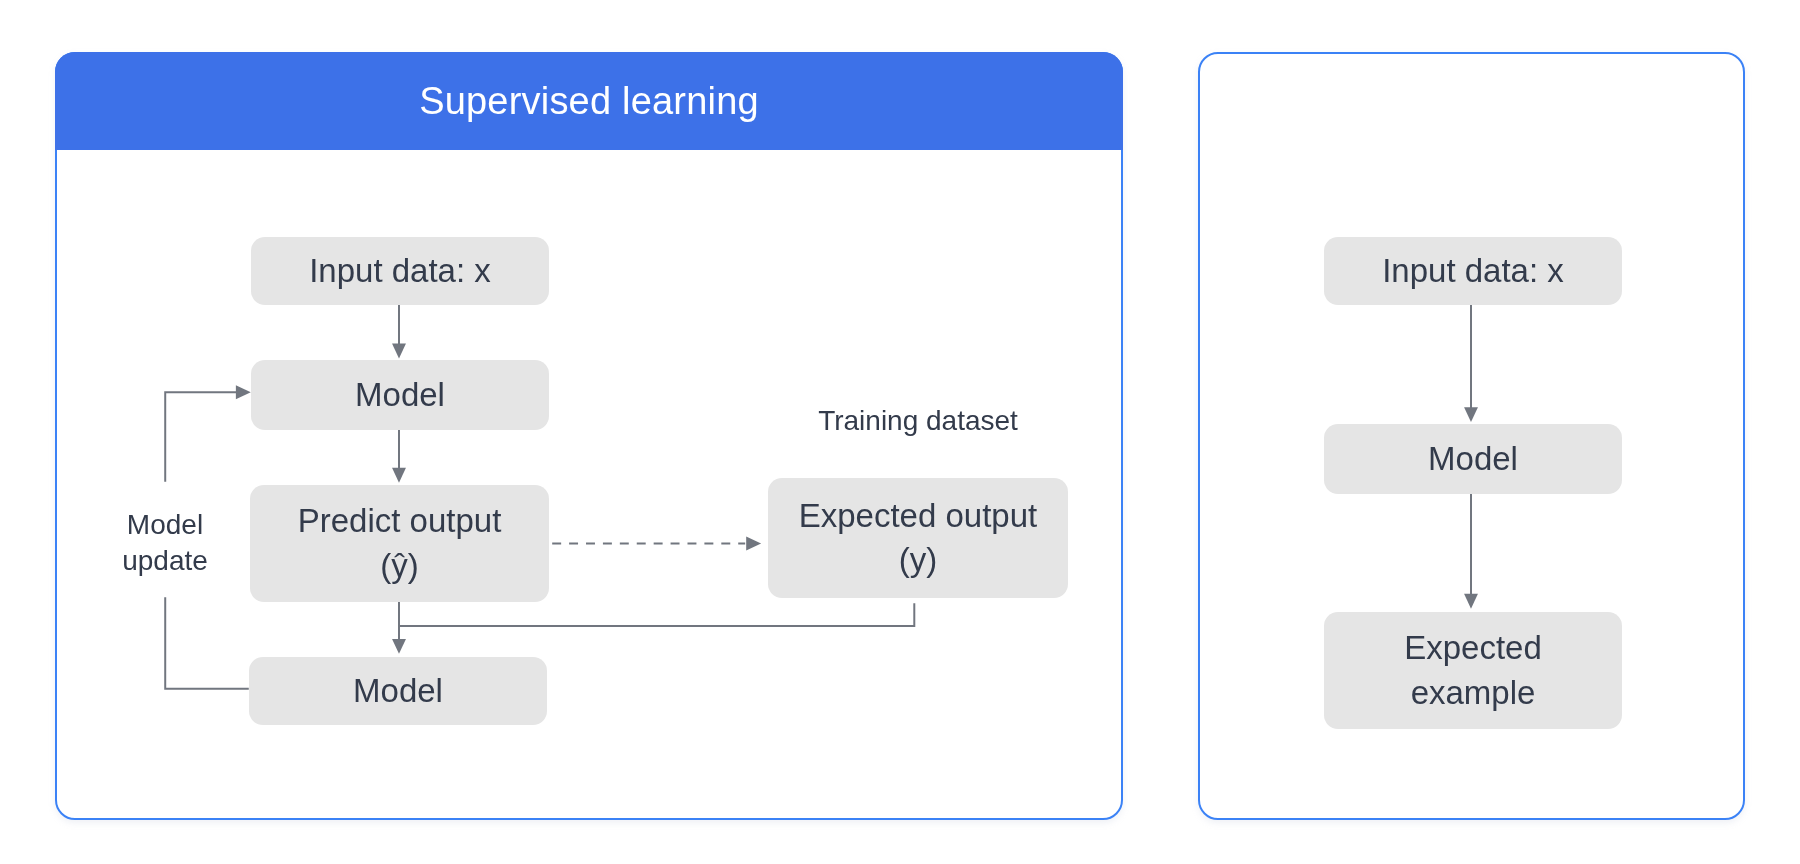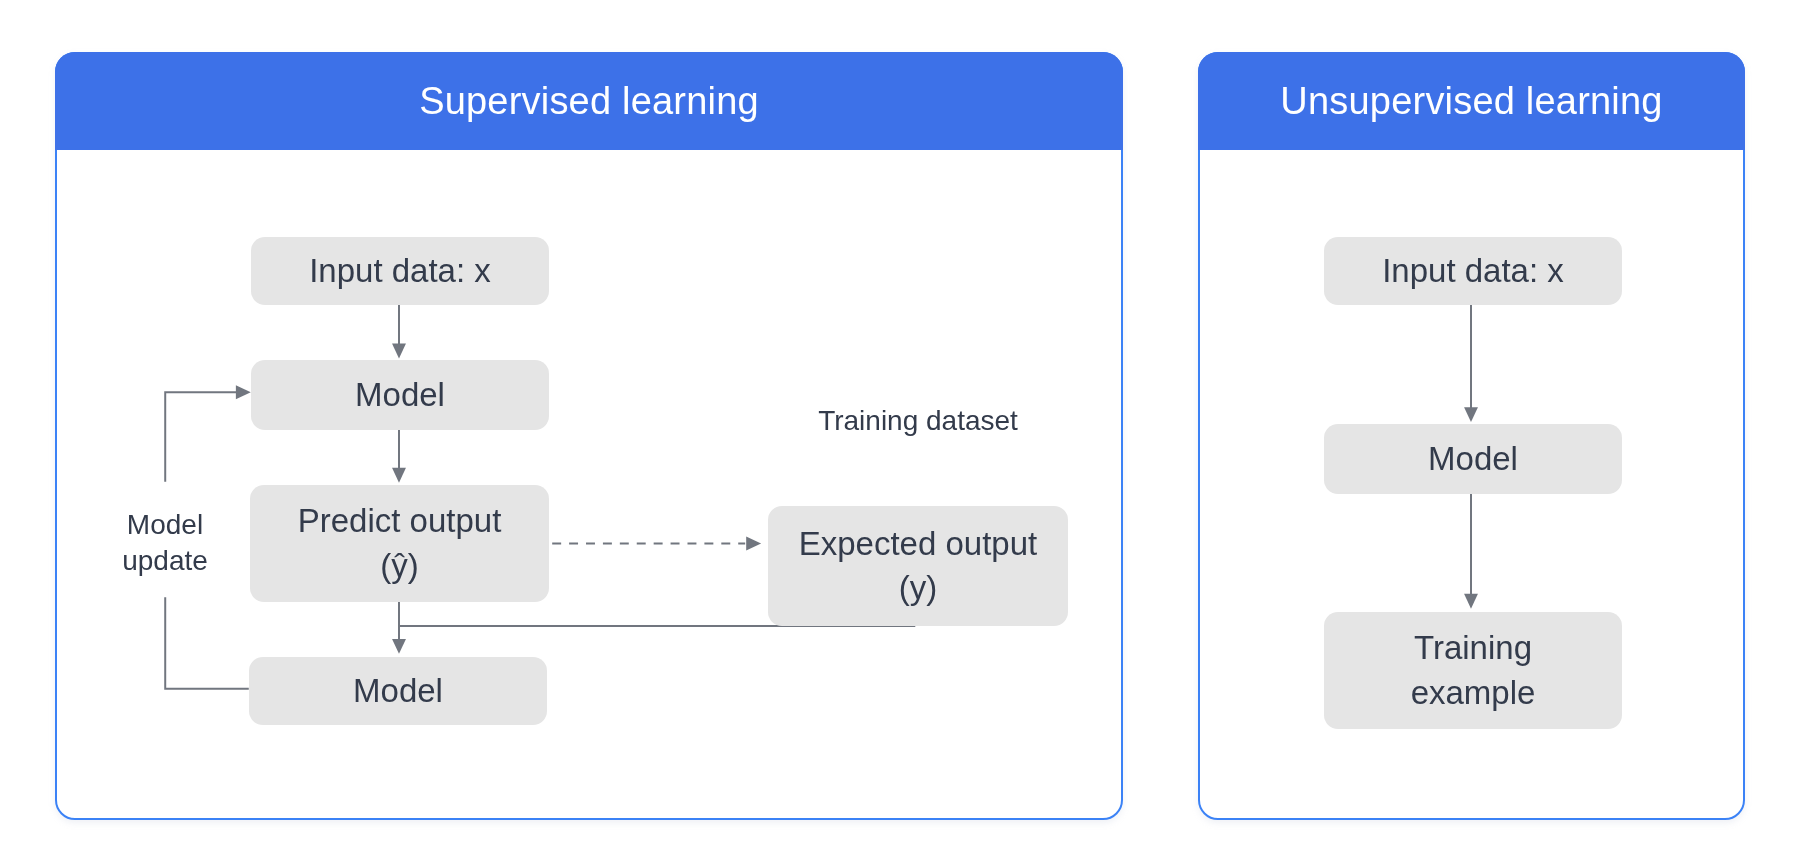--- a/index.html
+++ b/index.html
@@ -117,50 +117,47 @@
     </div>
 
     <div class="node" style="left:193px; top:431px; width:299px; height:117px; padding:0 30px; box-sizing:border-box;">
       <span>Predict output (ŷ)</span>
     </div>
 
     <div class="node" style="left:192px; top:603px; width:298px; height:68px;">
       <span>Model</span>
     </div>
 
-    <div class="node" style="left:711px; top:452px; width:300px; height:120px; padding:0 30px; box-sizing:border-box;">
+    <div class="node" style="left:711px; top:424px; width:300px; height:120px; padding:0 30px; box-sizing:border-box;">
       <span>Expected output (y)</span>
     </div>
 
     <div class="flow-label" style="left:711px; top:352px; width:300px;">Training dataset</div>
 
 
     <div class="flow-label" style="left:28px; top:453px; width:160px; line-height:1.28;">Model update</div>
   </div>
 
   <div class="panel panel-unsupervised">
-    <div class="panel-header">
-      <span class="panel-title">Unsupervised learning</span>
-    </div>
 
     <svg class="connectors" viewBox="0 0 547 768">
 
       <line x1="273" y1="251" x2="273" y2="356"></line>
       <polygon points="273,370 266,355 280,355"></polygon>
 
       <line x1="273" y1="440" x2="273" y2="544"></line>
       <polygon points="273,558 266,543 280,543"></polygon>
     </svg>
 
     <div class="node" style="left:124px; top:183px; width:298px; height:68px;">
       <span>Input data: x</span>
     </div>
 
     <div class="node" style="left:124px; top:370px; width:298px; height:70px;">
       <span>Model</span>
     </div>
 
     <div class="node" style="left:124px; top:558px; width:298px; height:117px; padding:0 40px; box-sizing:border-box;">
-      <span>Training example</span>
+      <span>Expected example</span>
     </div>
   </div>
 
 </div>
 
 </body></html>

